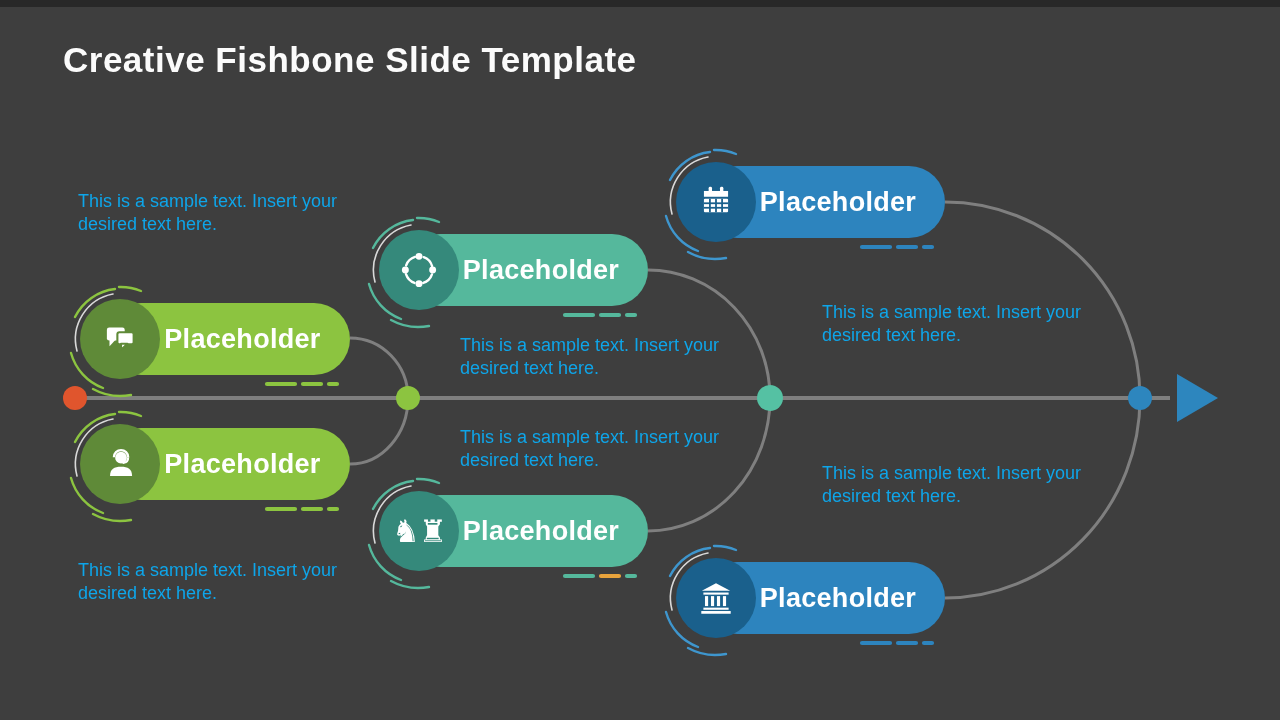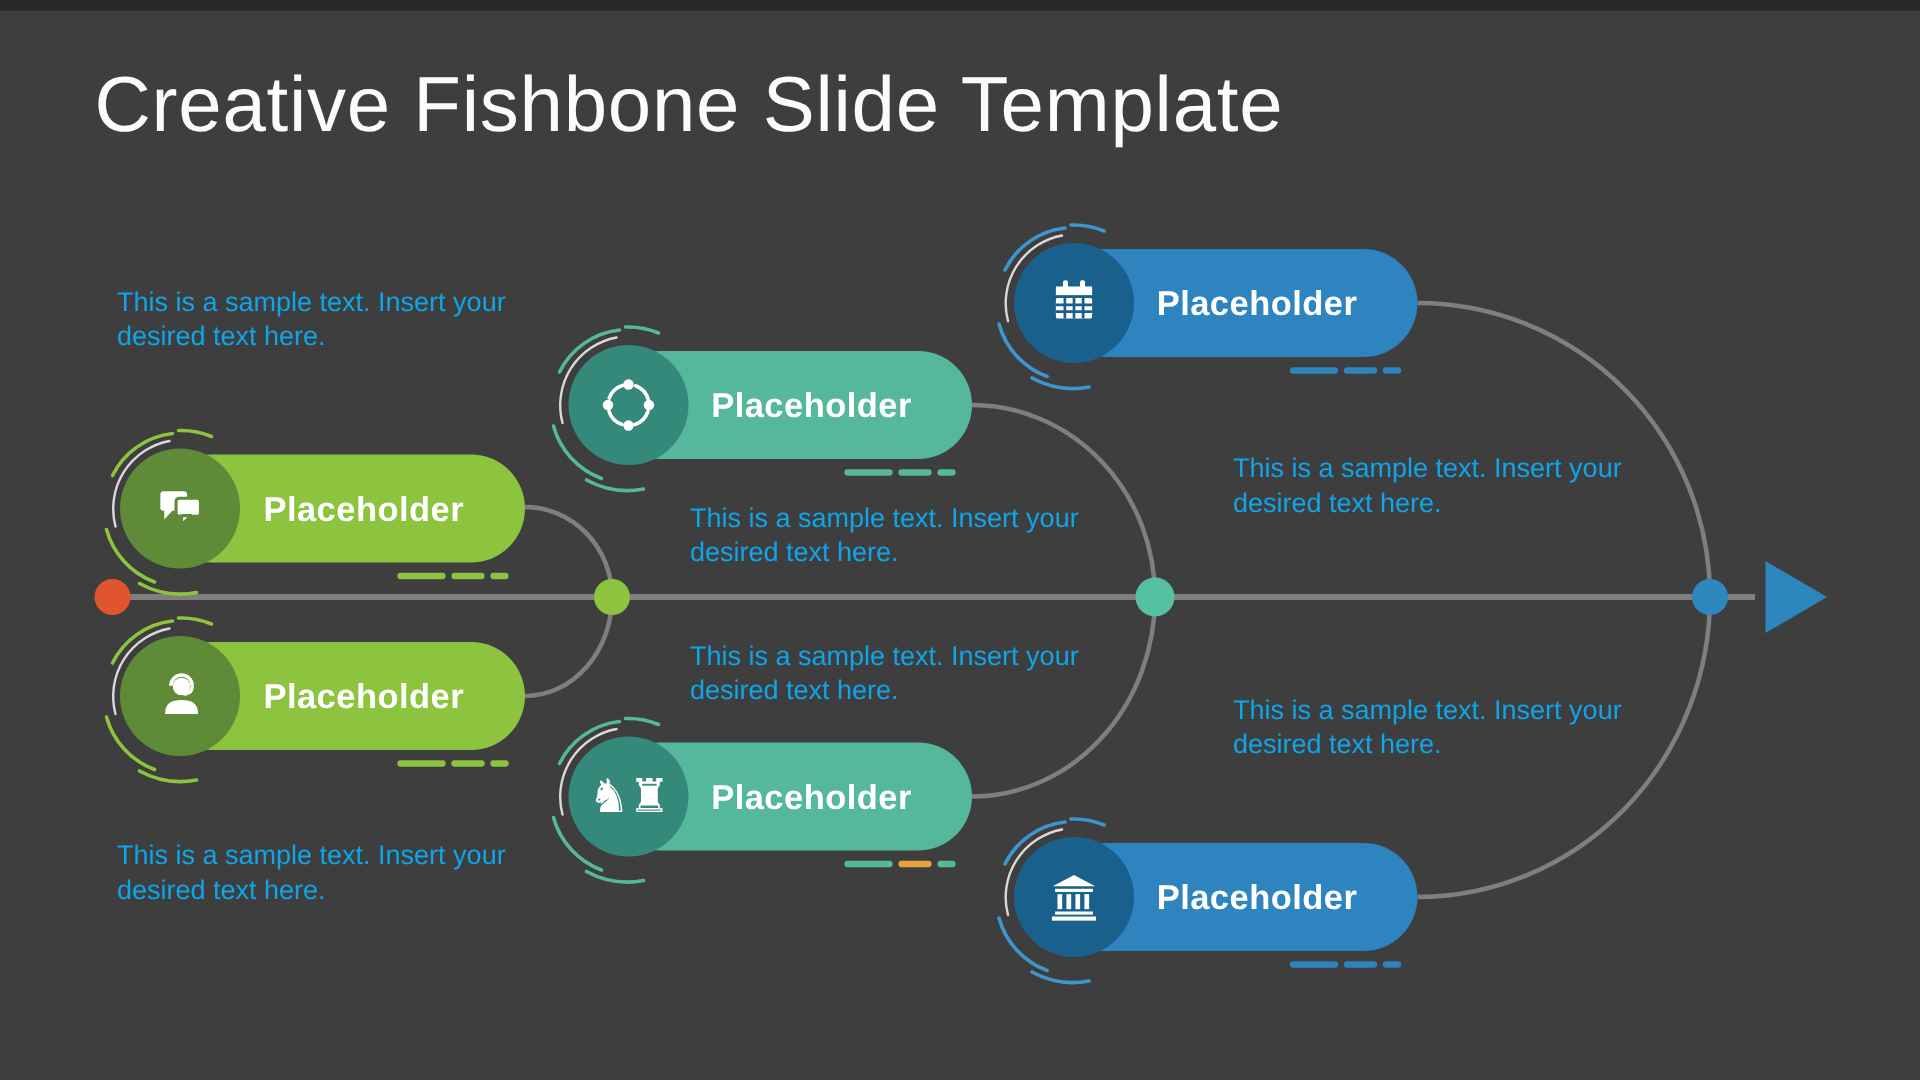--- a/index.html
+++ b/index.html
@@ -1,33 +1,33 @@
 <!DOCTYPE html>
 <html><head>
 <meta charset="utf-8">
 <style>
   html,body{margin:0;padding:0;background:#3E3E3E;}
   body{width:1280px;height:720px;position:relative;overflow:hidden;
        font-family:"Liberation Sans",sans-serif;}
   .top-band{position:absolute;left:0;top:0;width:1280px;height:7px;background:#282828;}
   .title{position:absolute;left:63px;top:40px;margin:0;color:#FBFBFB;
-         font-size:52px;font-weight:400;letter-spacing:0.5px;}
+         font-size:35px;font-weight:700;letter-spacing:0.5px;}
   .fishbone{position:absolute;left:0;top:0;z-index:1;}
   .bone{stroke:#7F7F7F;stroke-width:3;fill:none;}
   .spine{stroke:#7F7F7F;stroke-width:4;}
   .decor-w{stroke:#D9D9D9;stroke-width:1.6;fill:none;stroke-linecap:round;}
   .decor-c{stroke:currentColor;stroke-width:2.4;fill:none;stroke-linecap:round;}
   use.green{color:#8CC440;} use.teal{color:#55B89C;} use.blue{color:#3E96CE;}
   .dash{stroke-width:4.2;stroke-linecap:round;}
   .dash-green{stroke:#8CC440;} .dash-teal{stroke:#55B89C;}
   .dash-blue{stroke:#2D84BE;} .dash-orange{stroke:#E8A33C;}
   .pill{position:absolute;height:72px;border-radius:36px;z-index:2;
         display:flex;align-items:center;}
   .pill .label{flex:1;text-align:center;color:#FFFFFF;font-weight:bold;
-        font-size:23px;padding-left:30px;letter-spacing:0.3px;}
+        font-size:27px;padding-left:30px;letter-spacing:0.3px;}
   .icon-circle{position:absolute;width:80px;height:80px;border-radius:50%;
         top:-4px;left:-25px;display:flex;align-items:center;justify-content:center;}
   .pill-green{background:#8CC440;} .circle-green{background:#5F8A38;}
   .pill-teal{background:#55B89C;}  .circle-teal{background:#35897B;}
   .pill-blue{background:#2D84BE;}  .circle-blue{background:#1A608C;}
   .chess{font-family:"DejaVu Sans",sans-serif;font-size:31px;color:#FFFFFF;
         line-height:1;letter-spacing:-1px;}
   .note{position:absolute;width:270px;font-size:18px;line-height:23px;
         color:#0ea5e9;z-index:2;}
 </style>

